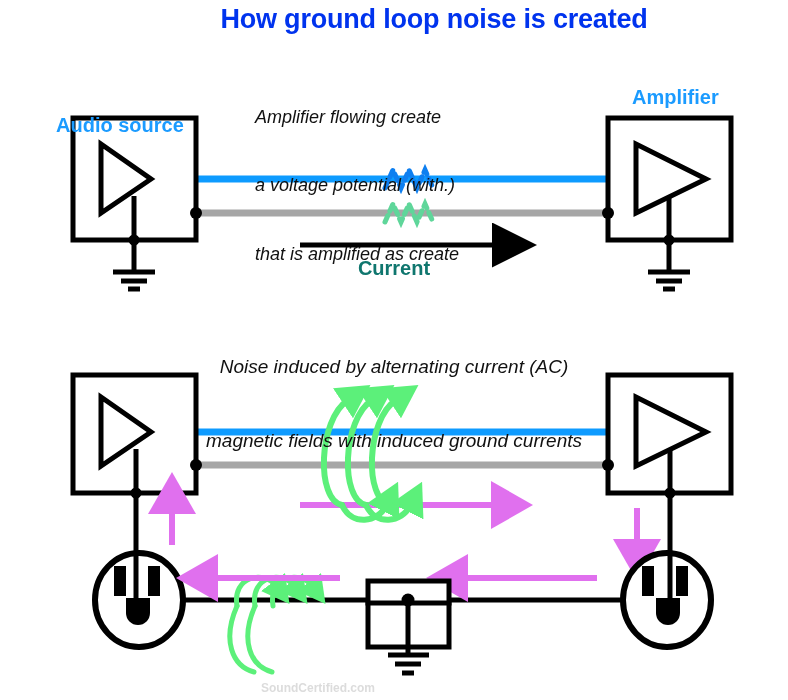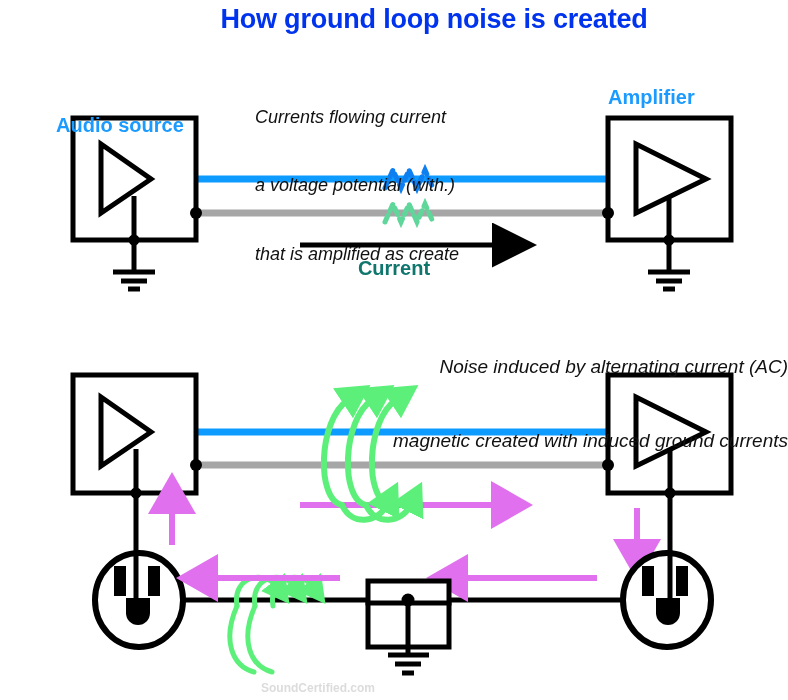--- a/index.html
+++ b/index.html
@@ -39,21 +39,21 @@
     padding-left: 40px;
   }
   .lbl-source {
     left: 56px; top: 86px;
     font-size: 20px;
     font-weight: bold;
     color: #1b9bff;
     margin-top: 28px;
   }
   .lbl-amp {
-    left: 608px; top: 86px;
+    left: 632px; top: 86px;
     font-size: 20px;
     font-weight: bold;
     color: #1b9bff;
     text-align: center;
   }
   .note-top {
     left: 255px; top: 60px;
     width: 300px;
     font-size: 18px;
     font-style: italic;
@@ -61,21 +61,21 @@
     line-height: 1.27;
     text-align: left;
   }
   .note-mid {
     left: 0; top: 306px;
     width: 788px;
     font-size: 19px;
     font-style: italic;
     color: #111111;
     line-height: 1.3;
-    text-align: right;
+    text-align: center;
   }
   .lbl-current {
     left: 0; top: 257px;
     width: 788px;
     text-align: center;
     font-size: 20px;
     font-weight: bold;
     color: #0f766e;
   }
   .watermark {
@@ -222,27 +222,27 @@
       </g>
     </g>
   </svg>
 
   <div class="txt title">How ground loop noise is created</div>
 
   <div class="txt lbl-source">Audio source</div>
   <div class="txt lbl-amp">Amplifier</div>
 
   <div class="txt note-top">
-    <div>Currents flowing current</div>
+    <div>Amplifier flowing create</div>
     <div>a voltage potential (with.)</div>
     <div>that is amplified as create</div>
   </div>
 
   <div class="txt lbl-current">Current</div>
 
   <div class="txt note-mid">
     <div>Noise induced by alternating current (AC)</div>
-    <div>magnetic created with induced ground currents</div>
+    <div>magnetic fields with induced ground currents</div>
   </div>
 
   <div class="txt watermark">SoundCertified.com</div>
 
 </div>
 
 </body></html>

